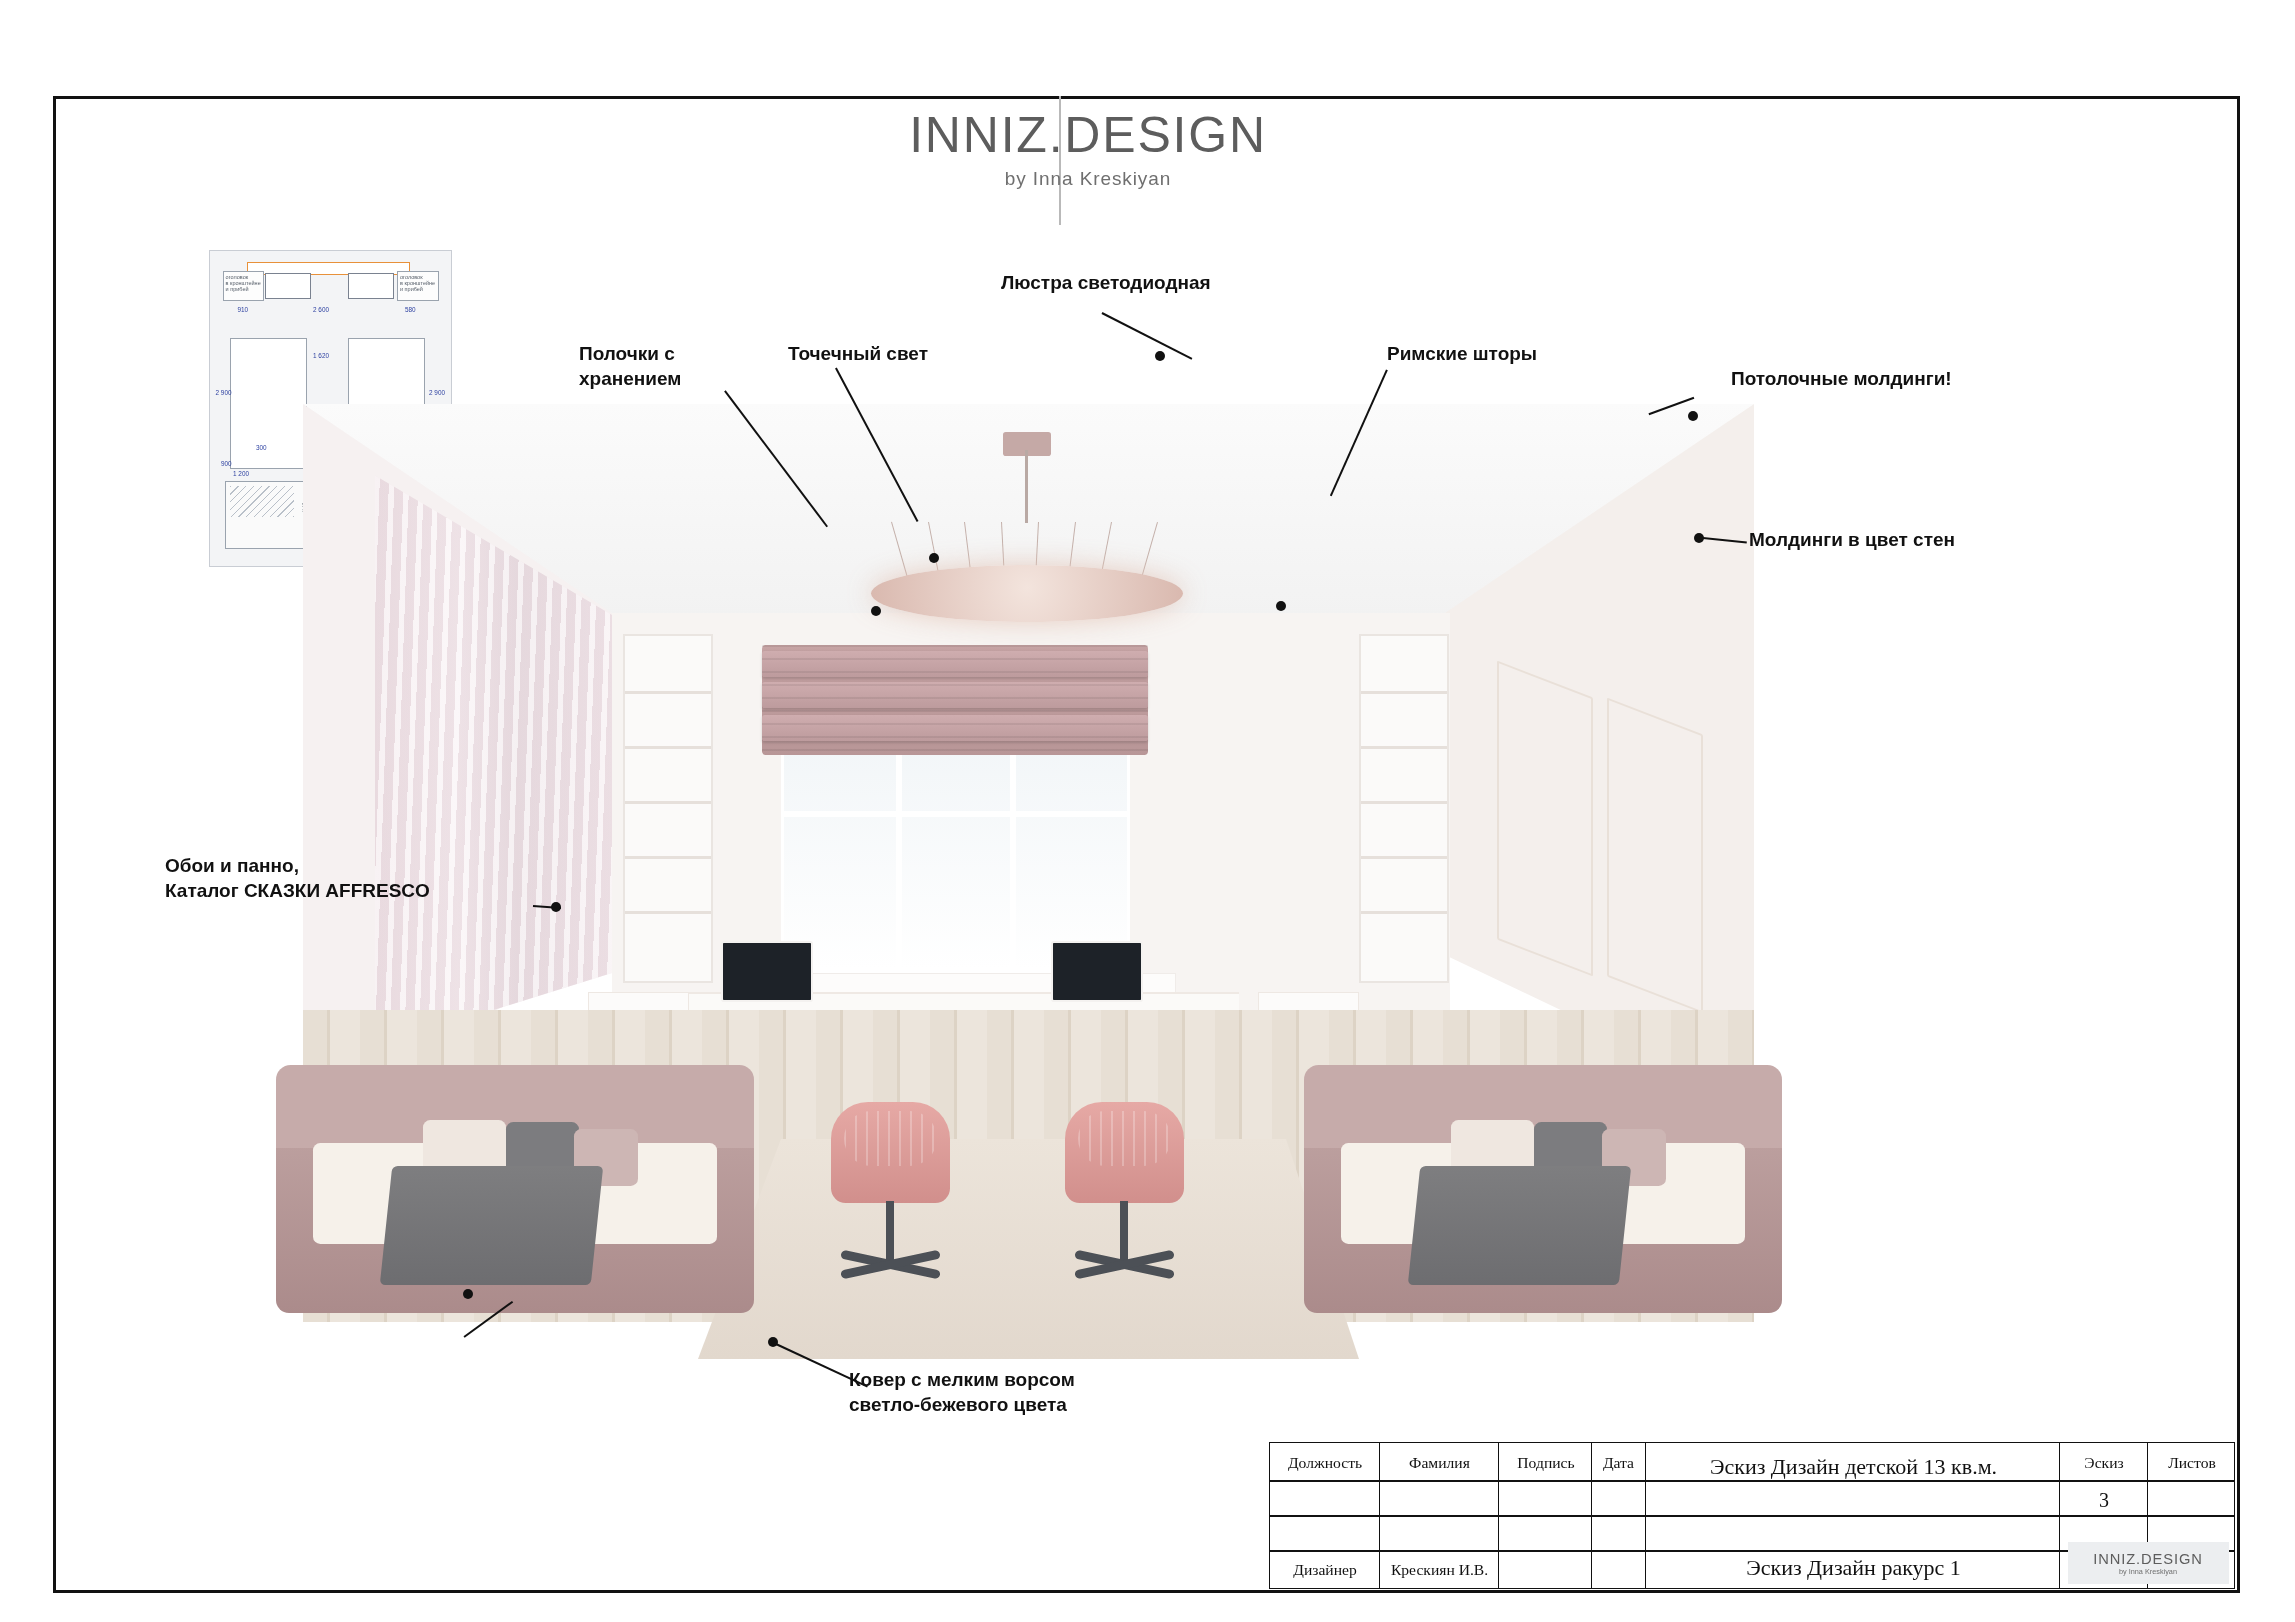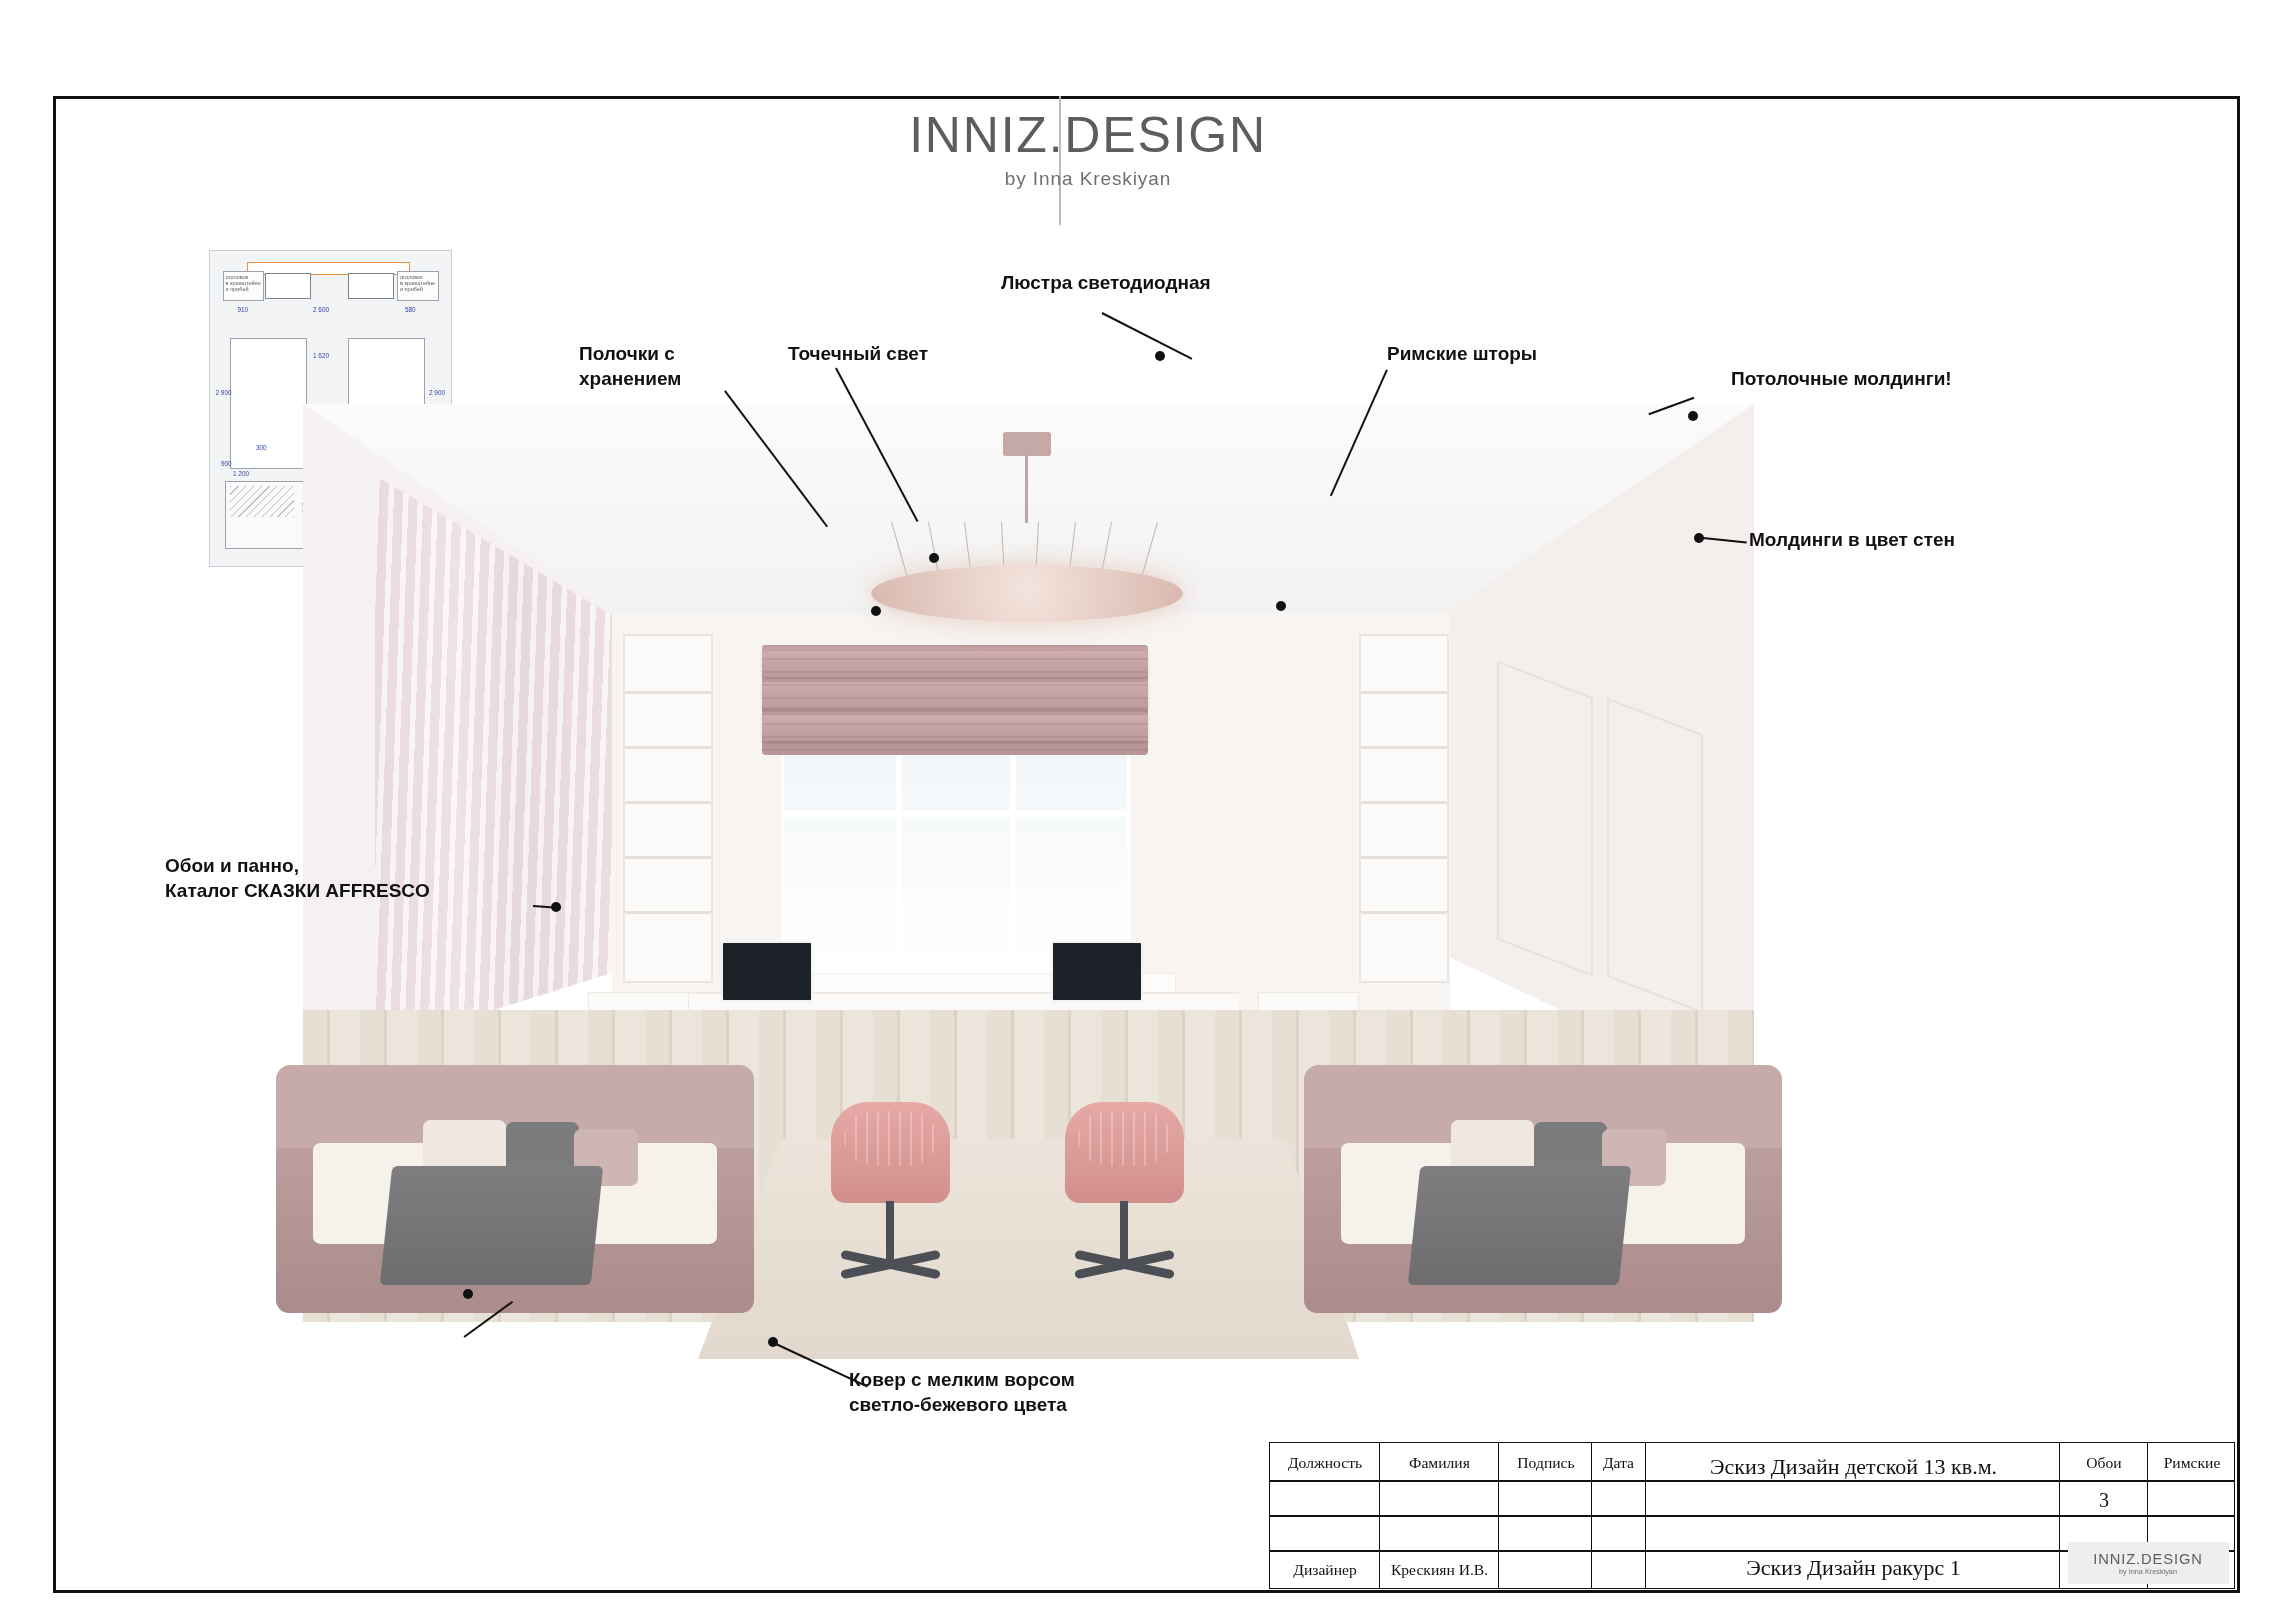--- a/index.html
+++ b/index.html
@@ -298,22 +298,22 @@
     <div class="lbl" style="left:321px;top:11px;width:55px">Дата</div>
 
     <div class="lbl" style="left:0;top:118px;width:110px">Дизайнер</div>
     <div class="lbl" style="left:110px;top:118px;width:119px">Крескиян И.В.</div>
     <div class="lbl" style="left:230px;top:118px;width:92px"></div>
     <div class="lbl" style="left:321px;top:118px;width:55px"></div>
 
     <div class="big" style="position:absolute;left:377px;top:11px;width:413px">Эскиз Дизайн детской 13 кв.м.</div>
     <div class="big" style="position:absolute;left:377px;top:112px;width:413px">Эскиз Дизайн ракурс 1</div>
 
-    <div class="lbl" style="left:790px;top:11px;width:88px">Обои</div>
-    <div class="lbl" style="left:878px;top:11px;width:88px">Римские</div>
+    <div class="lbl" style="left:790px;top:11px;width:88px">Эскиз</div>
+    <div class="lbl" style="left:878px;top:11px;width:88px">Листов</div>
     <div class="lbl" style="left:790px;top:46px;width:88px;font-size:20px">3</div>
     <div class="lbl" style="left:878px;top:46px;width:88px;font-size:20px"></div>
 
     <div class="tb-logo">
       <div class="t1">INNIZ.DESIGN</div>
       <div class="t2">by Inna Kreskiyan</div>
     </div>
   </div>
 
 </div>

